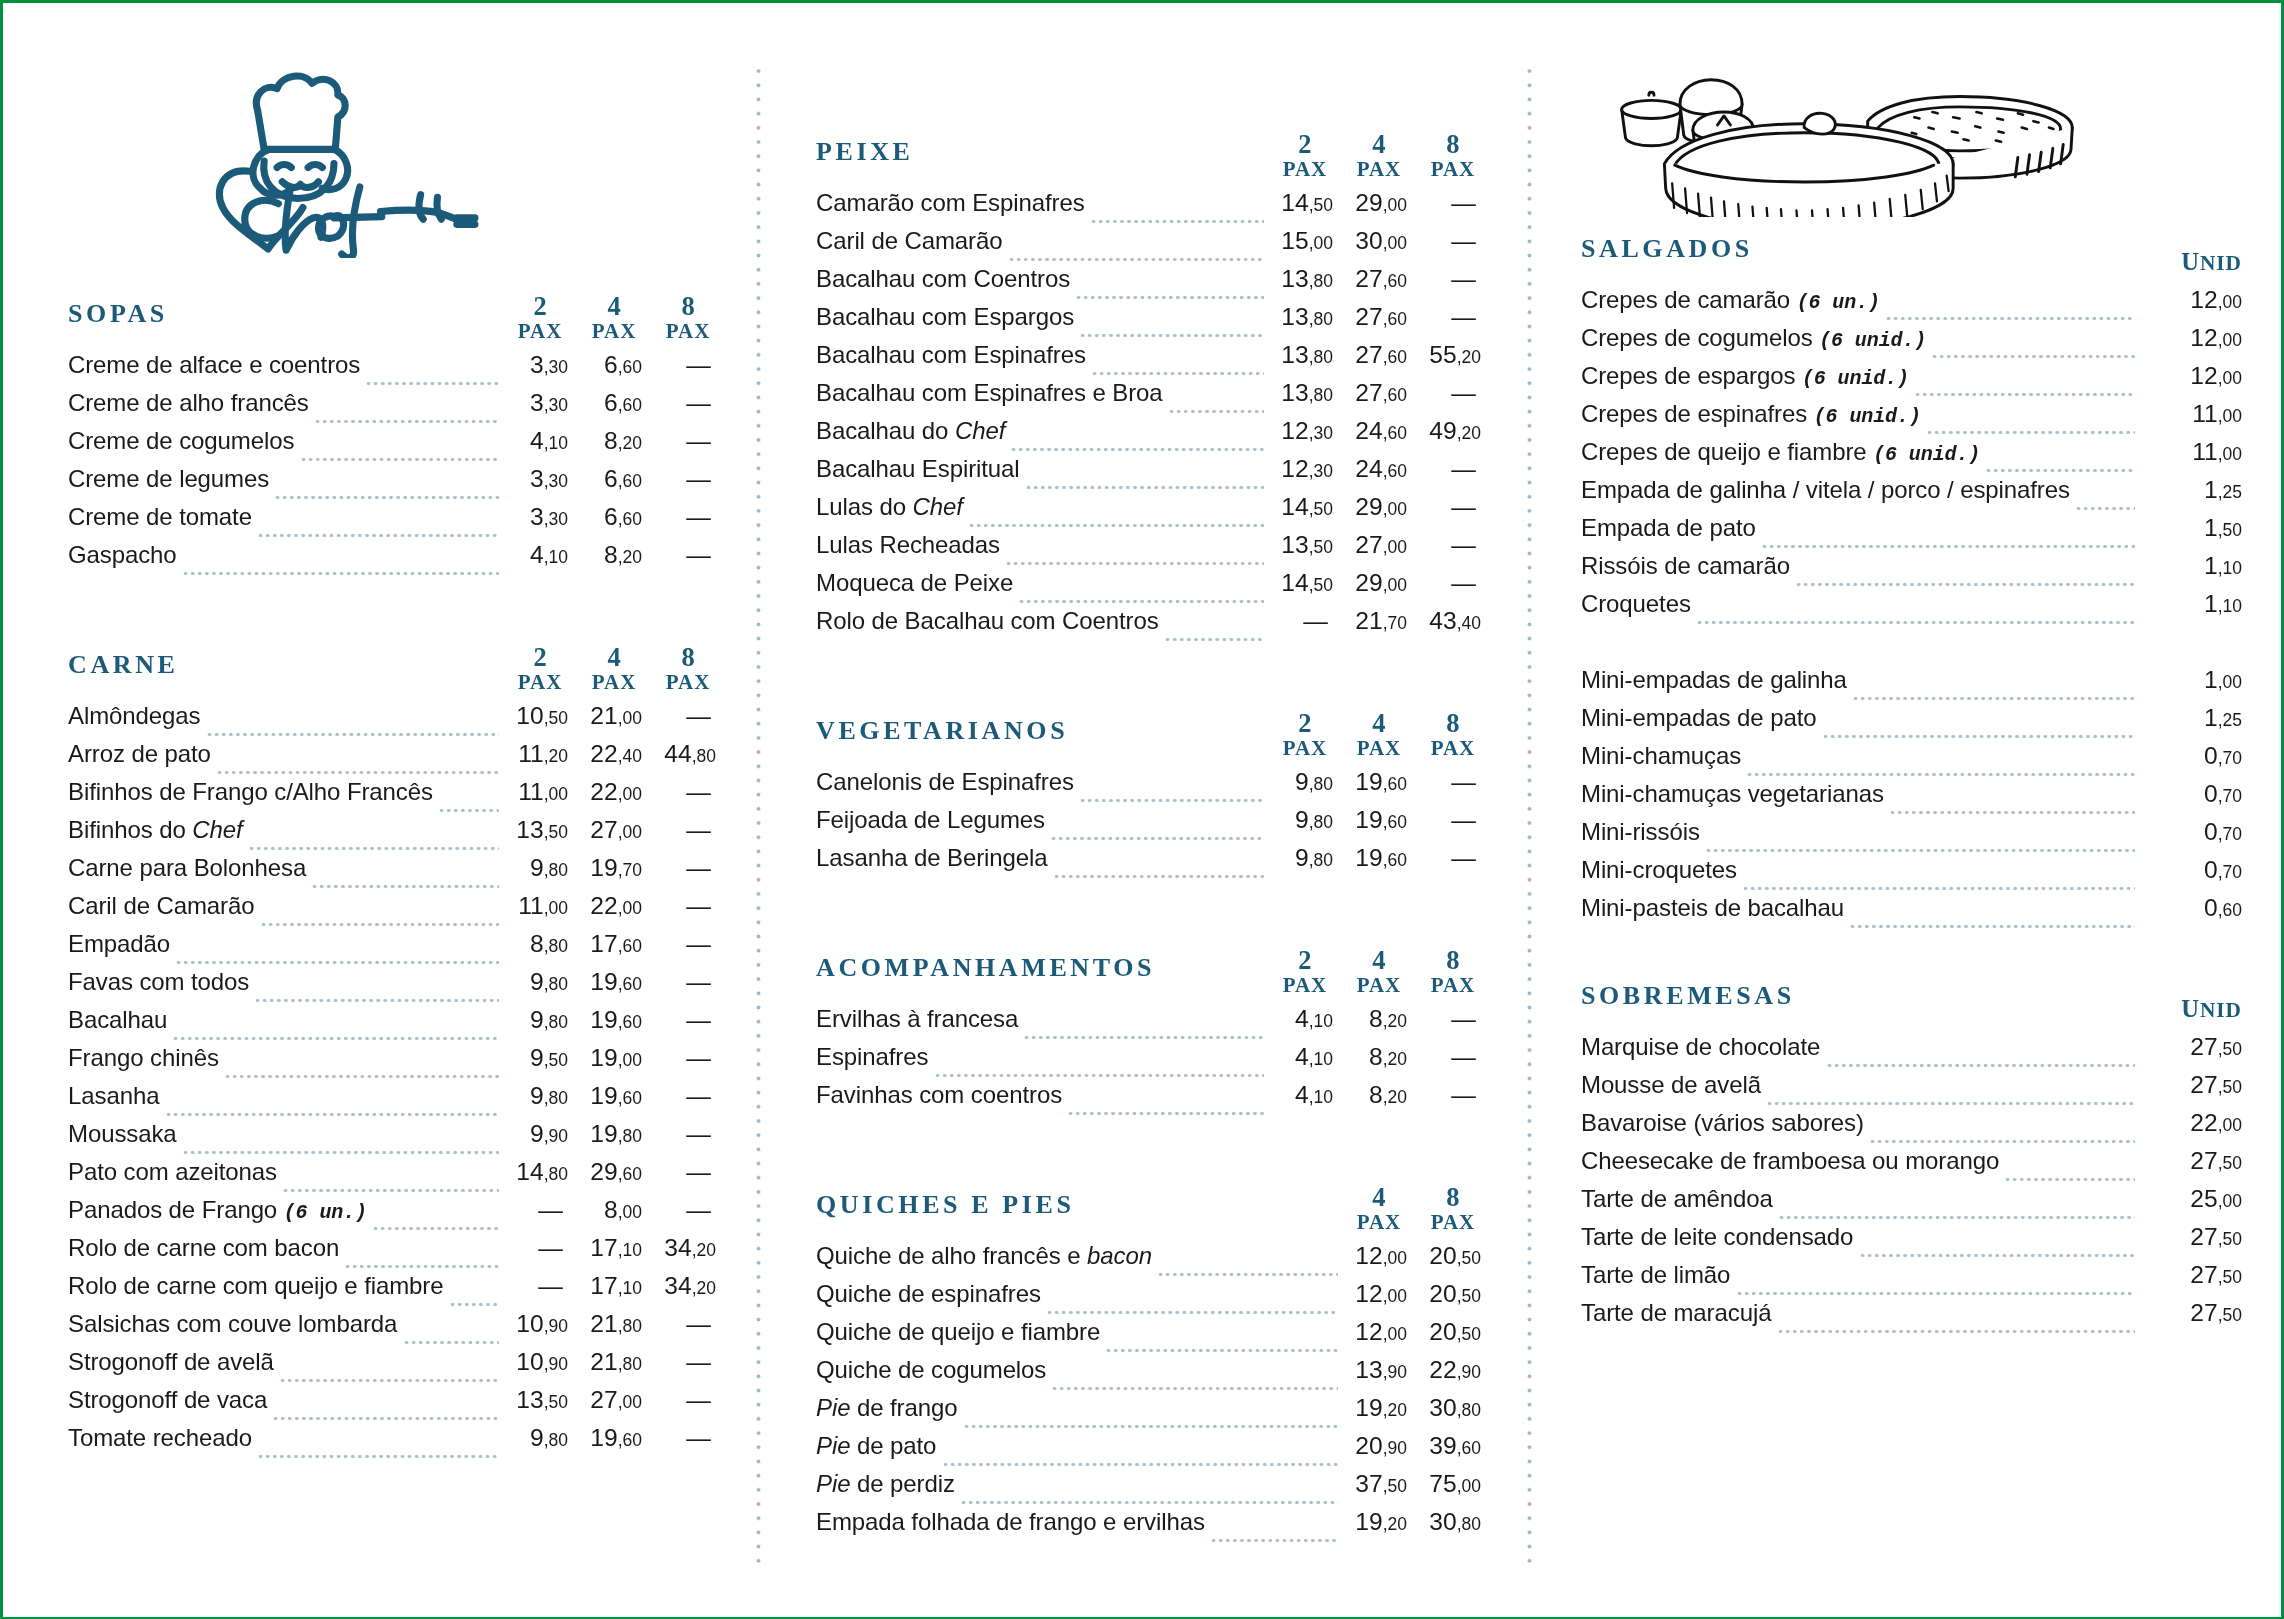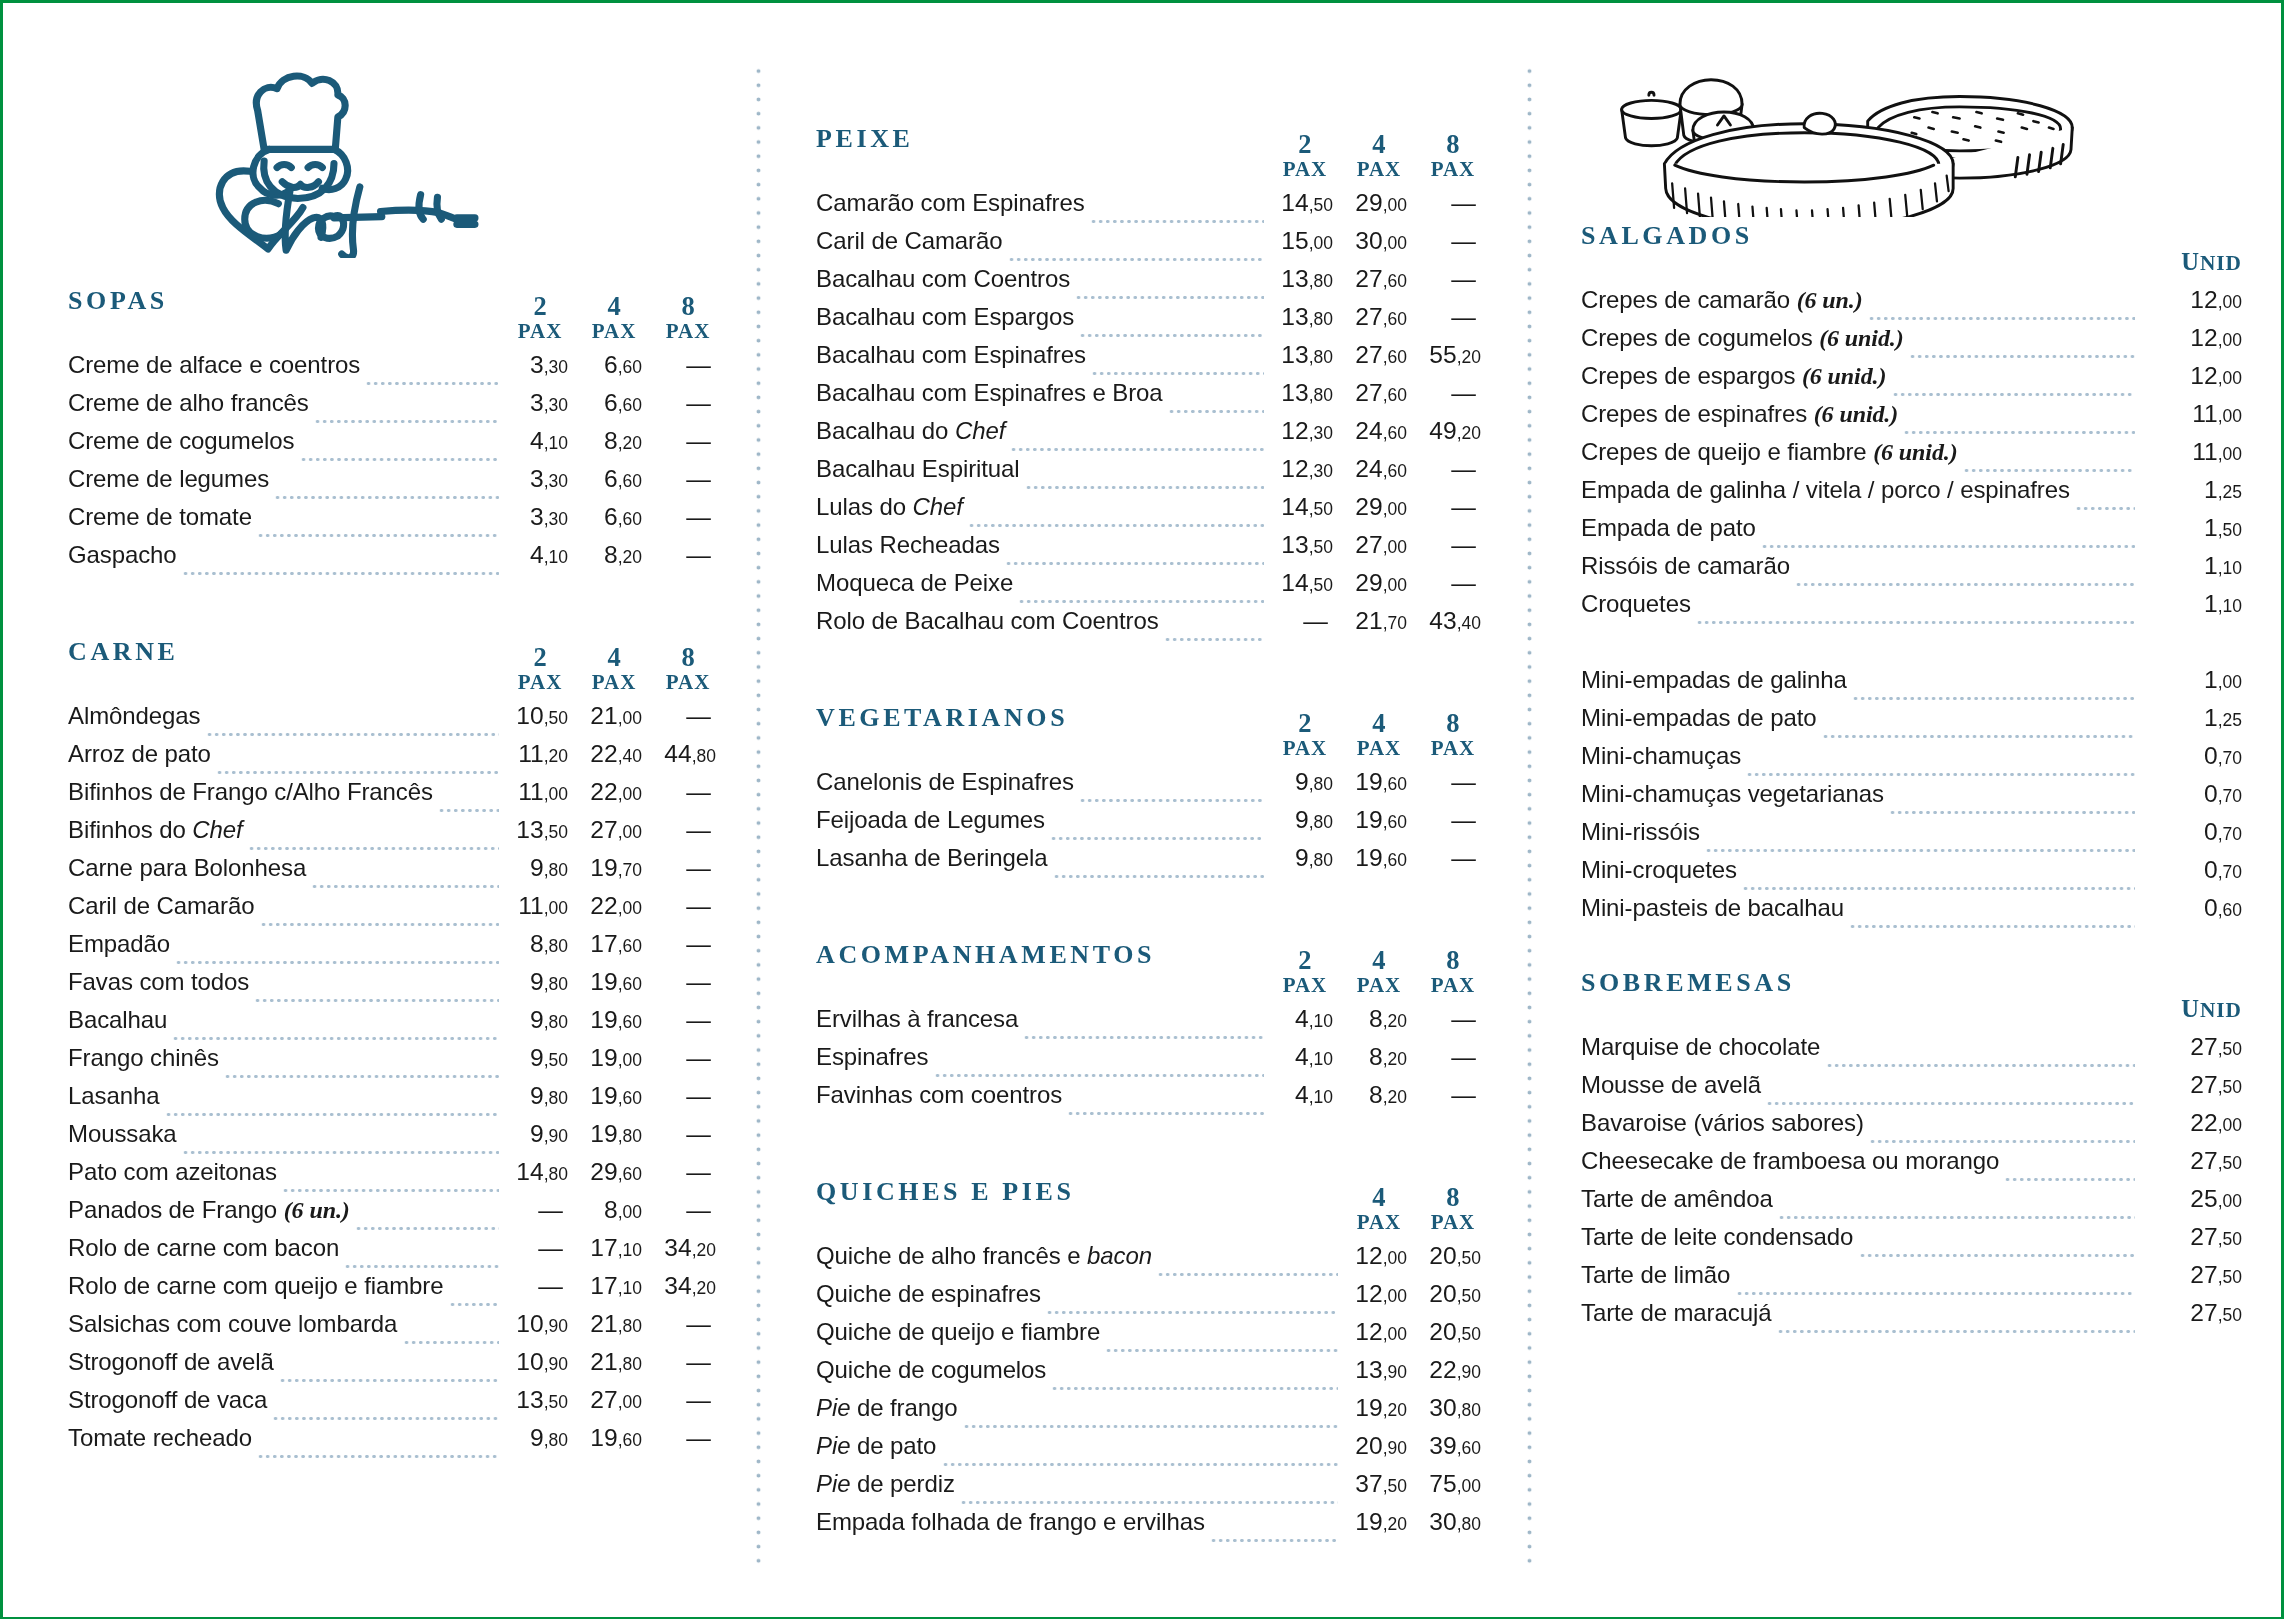--- a/index.html
+++ b/index.html
@@ -65,21 +65,21 @@
     padding-top: 65px;
     padding-left: 29px;
   }
 
   
   .section { position: relative; }
 
   .sec-head {
     position: relative;
     display: flex;
-    align-items: flex-start;
+    align-items: center;
     height: 54px;
     margin-bottom: 9px;
   }
   .sec-title {
     font-family: "Liberation Serif", serif;
     font-weight: bold;
     font-size: 26px;
     letter-spacing: 3.6px;
     color: #1b5a79;
     line-height: 1;
@@ -132,24 +132,24 @@
   .row-name {
     font-size: 24px;
     color: #1a1a1a;
     font-family: "Liberation Sans", sans-serif;
     white-space: nowrap;
     font-weight: 300;
     letter-spacing: -0.1px;
   }
   .row-name em { font-style: italic; }
   .row-name .un {
-    font-family: Liberation Serif, serif;
+    font-family: Liberation Mono, monospace;
     font-style: italic;
     font-weight: bold;
-    font-size: 24px;
+    font-size: 20px;
   }
   .leader {
     flex: 1 1 auto;
     min-width: 3.9px;
     height: 14.2px;
     margin: 0 3.9px 0 5.2px;
     background-image: radial-gradient(circle, #a9bfd0 1.5px, rgba(255,255,255,0) 1.9px);
     background-size: 7.1px 7.1px;
     background-repeat: repeat-x;
     background-position: left bottom;

